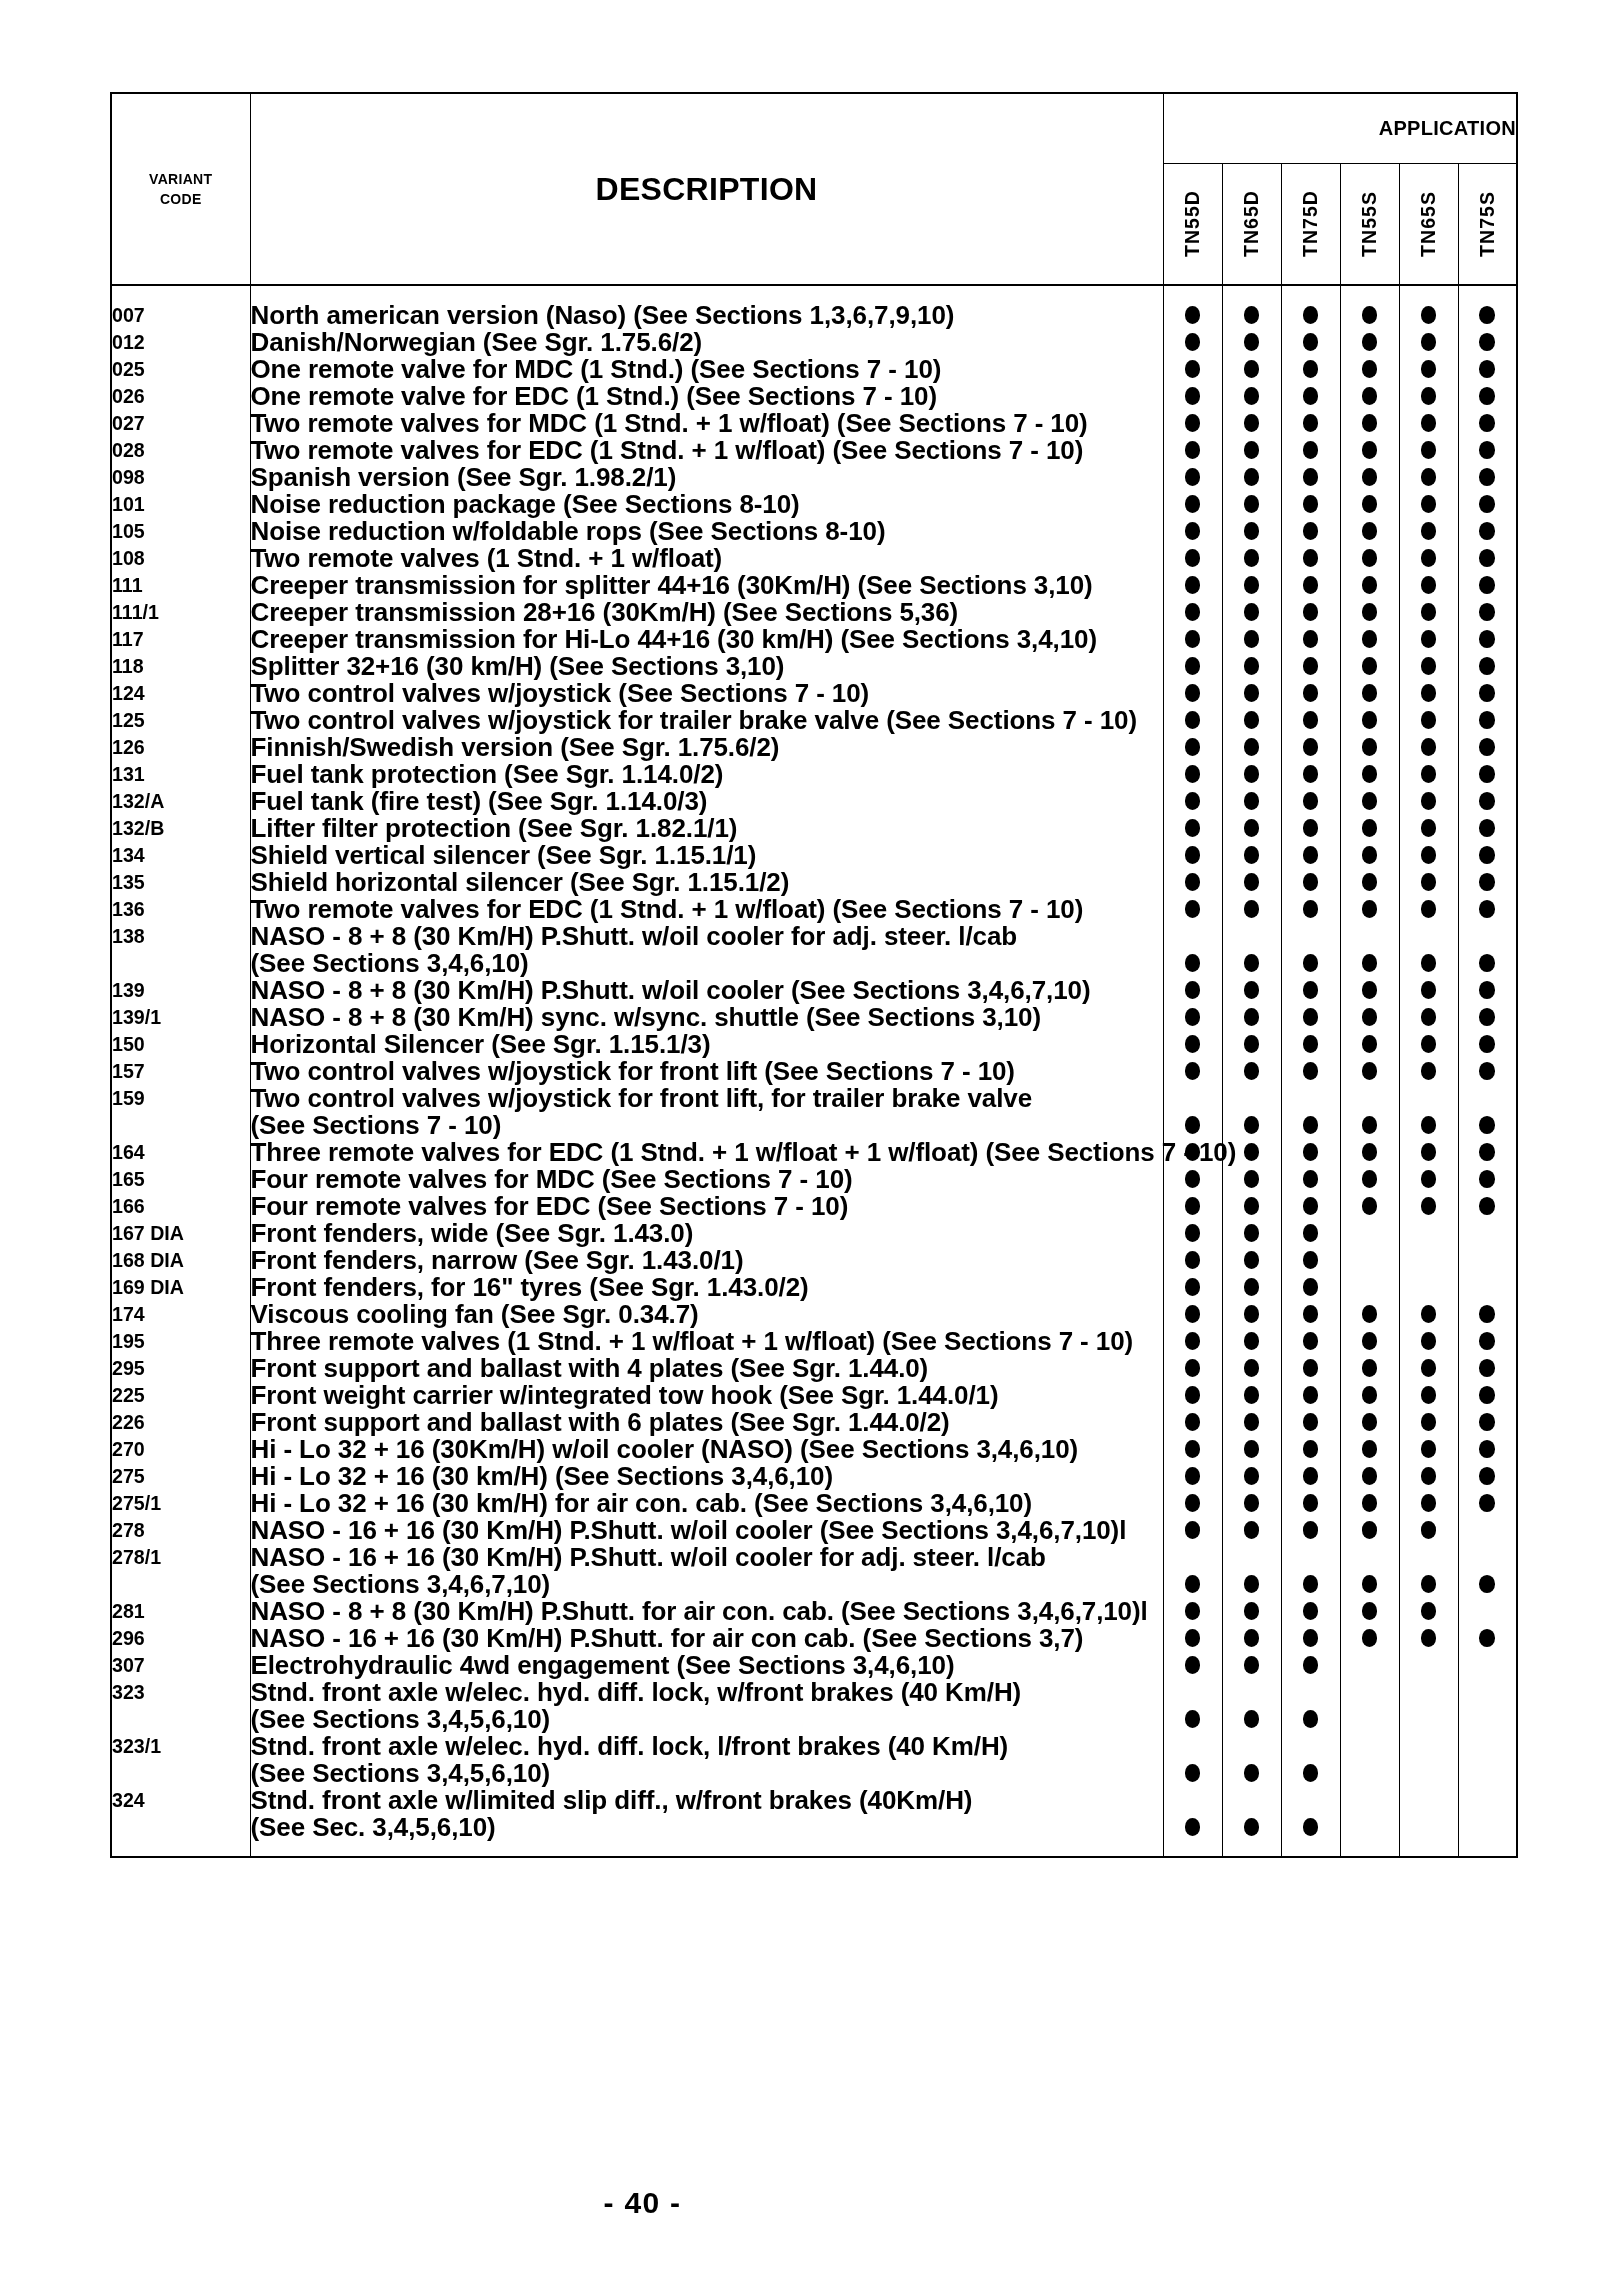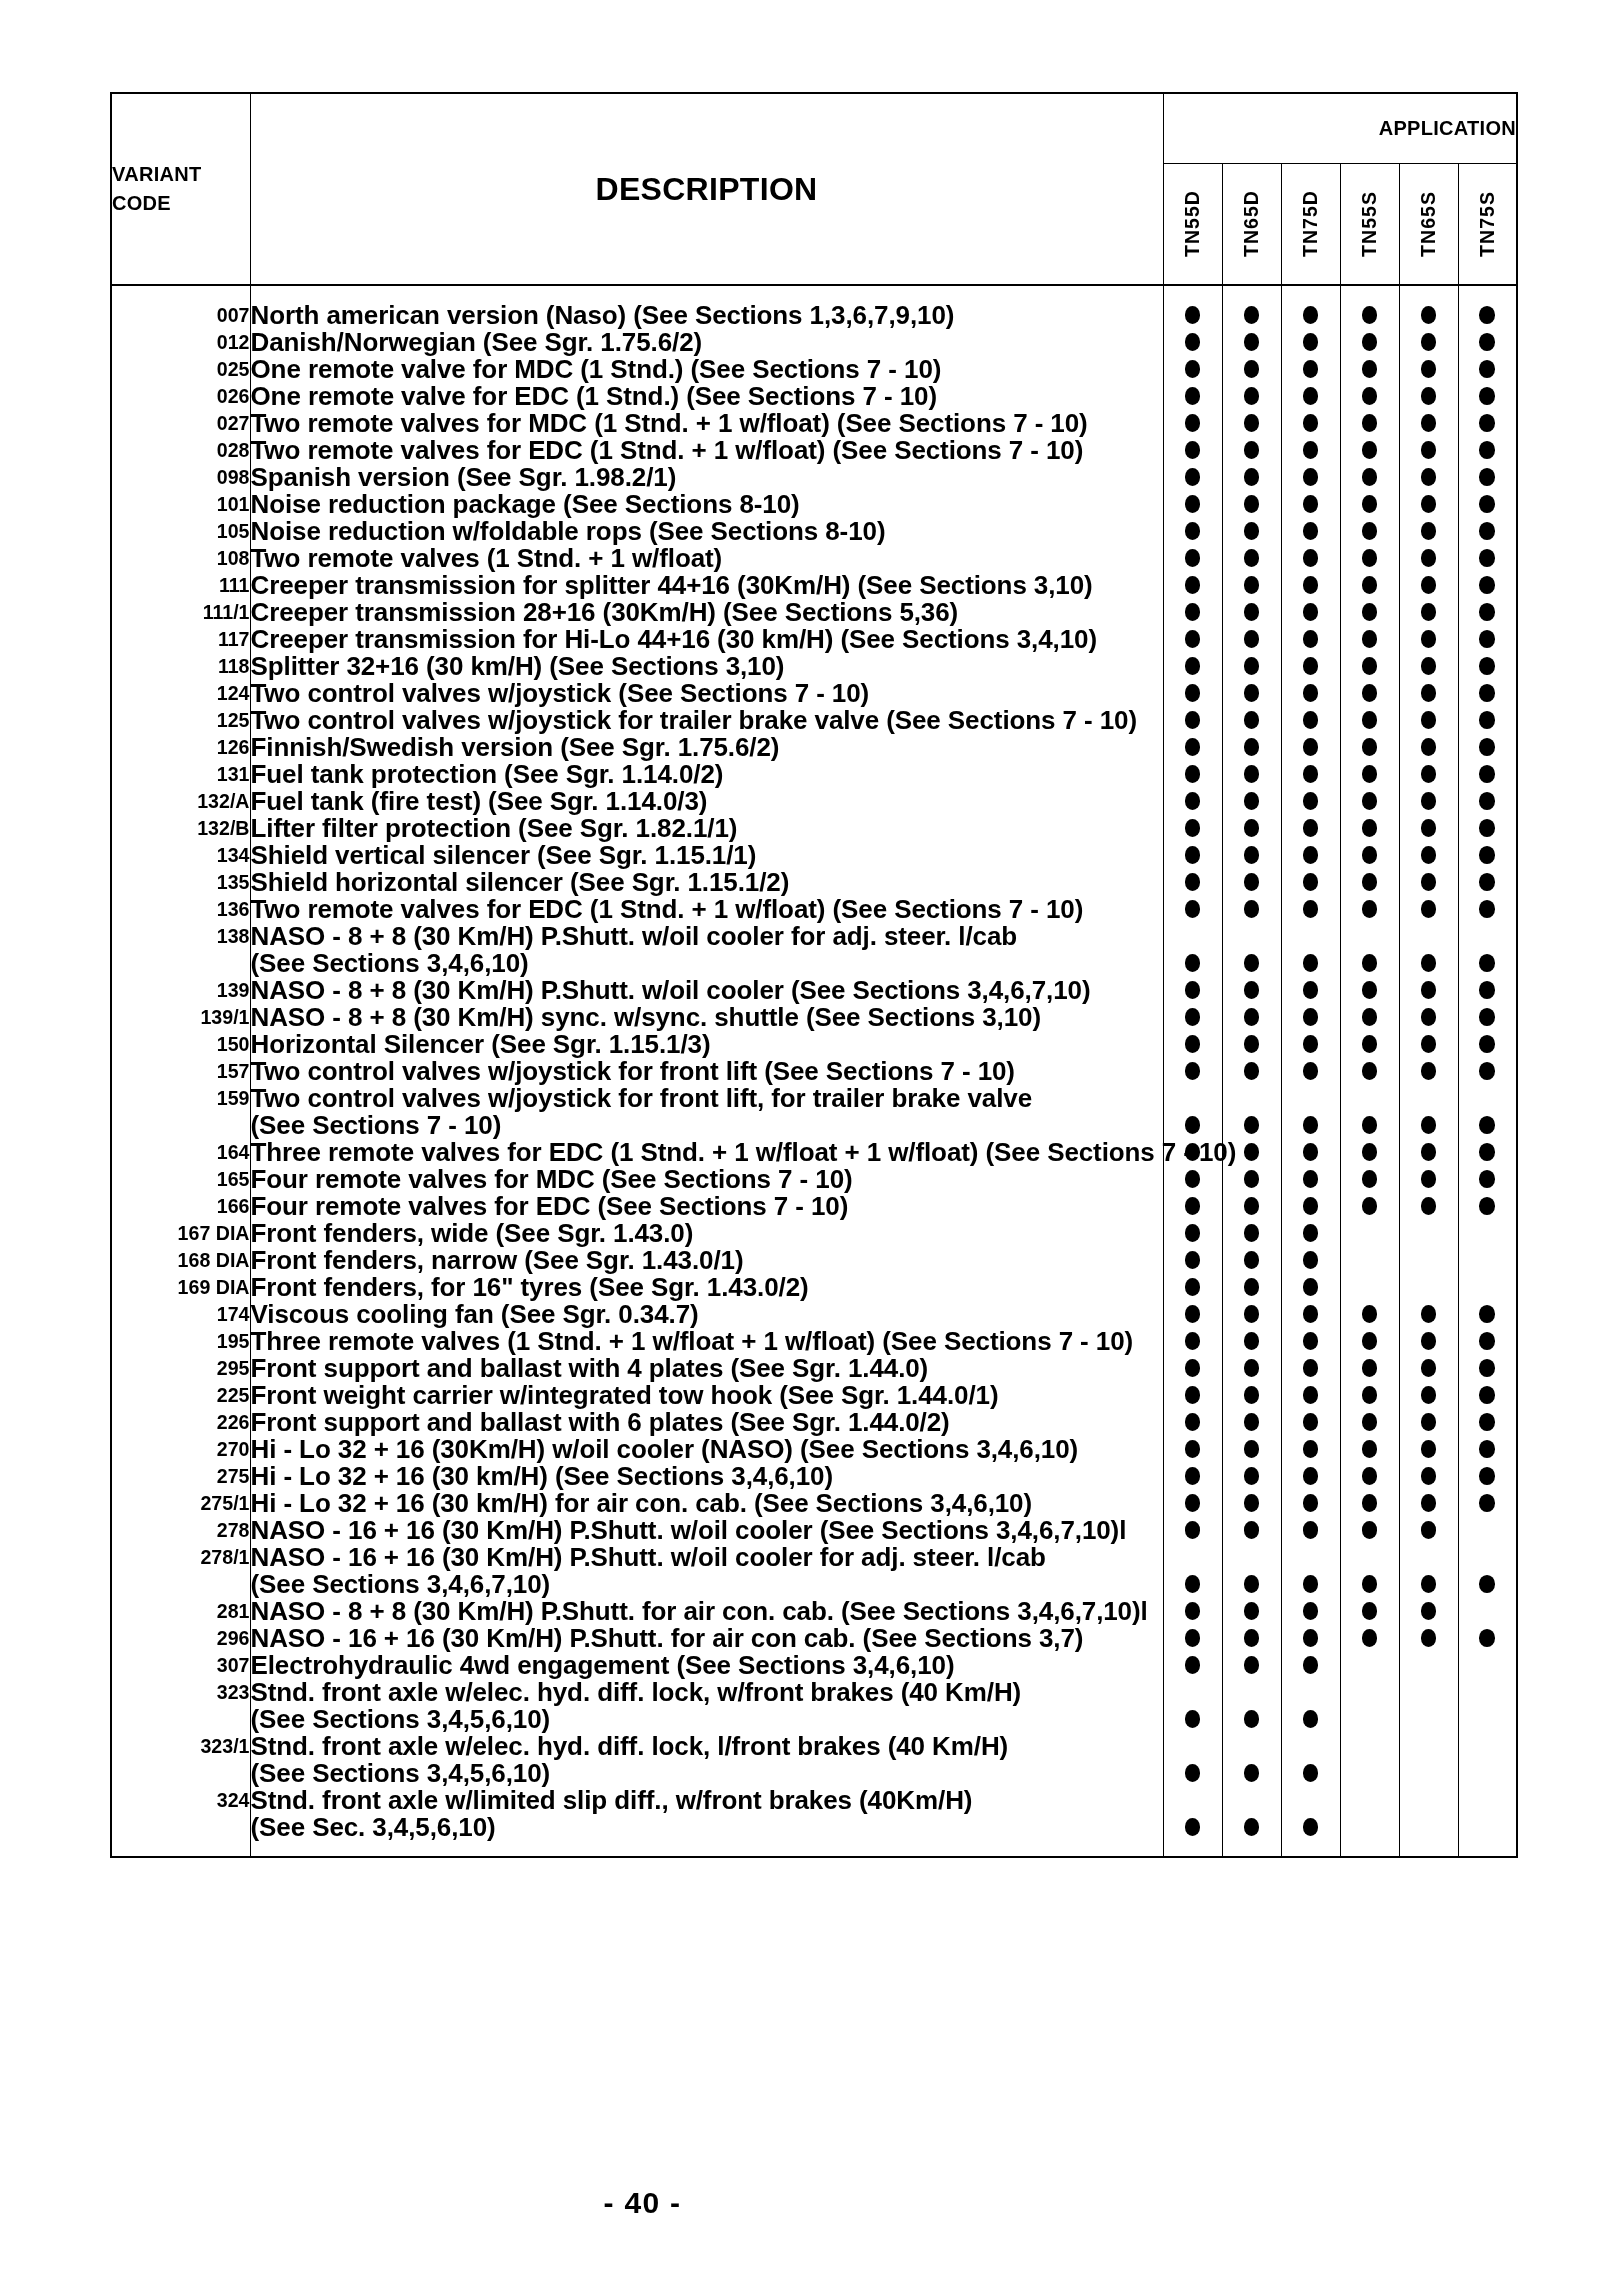--- a/index.html
+++ b/index.html
@@ -51,21 +51,22 @@
   table.variant-table {
     border: 2.6px solid #000;
   }
 
   col.c-code   { width: 139px; }
   col.c-desc   { width: 913px; }
   col.c-app    { width: 59px; }
 
   
   .hdr-code {
-    font-size: 20px;
+    text-align: center;
+    font-size: 14px;
     letter-spacing: 0.3px;
     line-height: 1.45;
     height: 190px;
     border-bottom: 2.6px solid #000 !important;
     border-top: 2.6px solid #000 !important;
     border-left: 2.6px solid #000 !important;
   }
   .hdr-desc {
     text-align: center;
     font-size: 32px;
@@ -104,21 +105,21 @@
   }
 
   
   .body-cell {
     border-top: none !important;
     border-bottom: none !important;
   }
   td.code-cell {
     border-left: 2.6px solid #000 !important;
     border-right: 1.3px solid #000 !important;
-    text-align: right;
+    text-align: left;
     font-size: 19.6px;
     height: 27px;
     line-height: 27px;
     white-space: nowrap;
   }
   td.desc-cell {
     border-left: none !important;
     border-right: 1.3px solid #000 !important;
     text-align: left;
     font-size: 26px;

